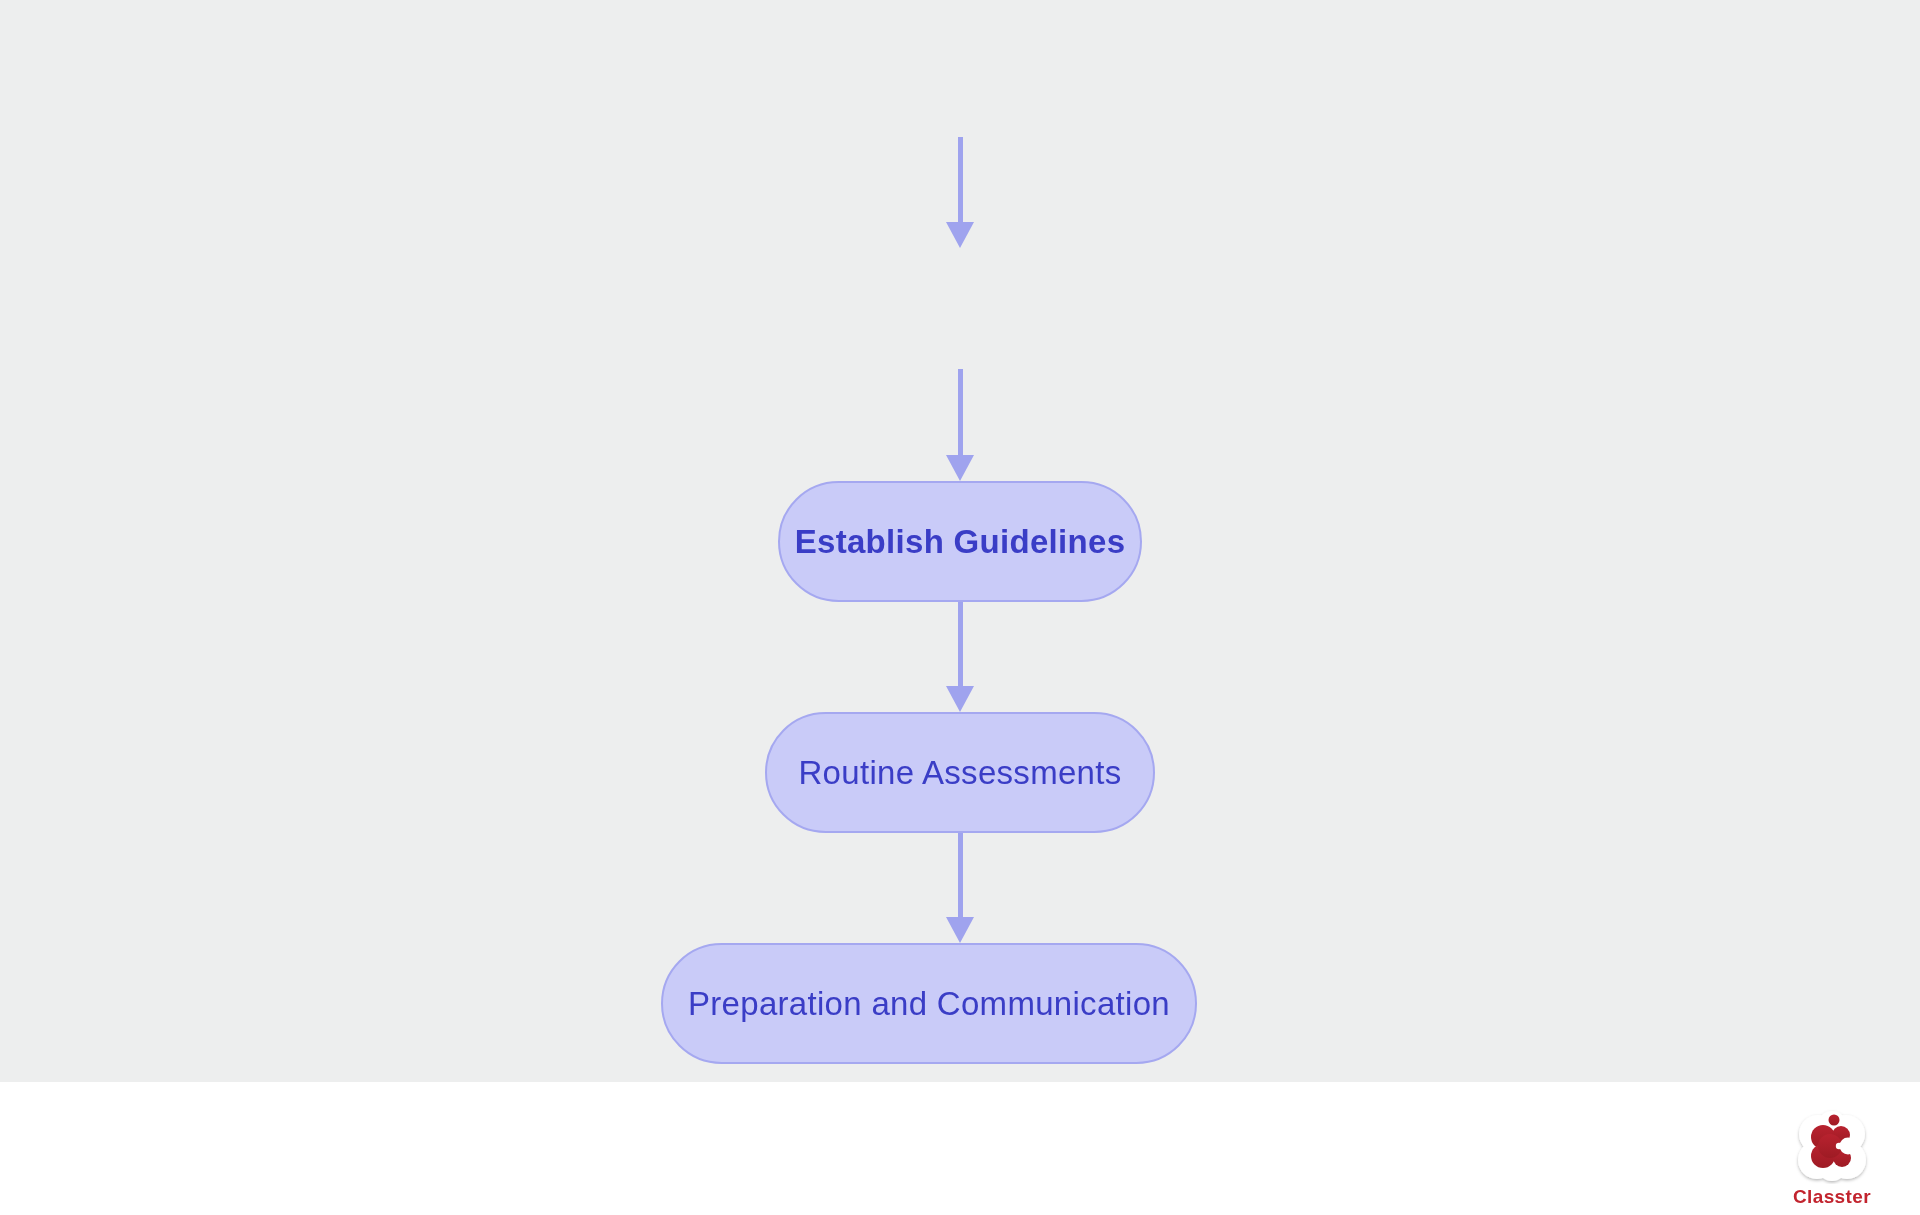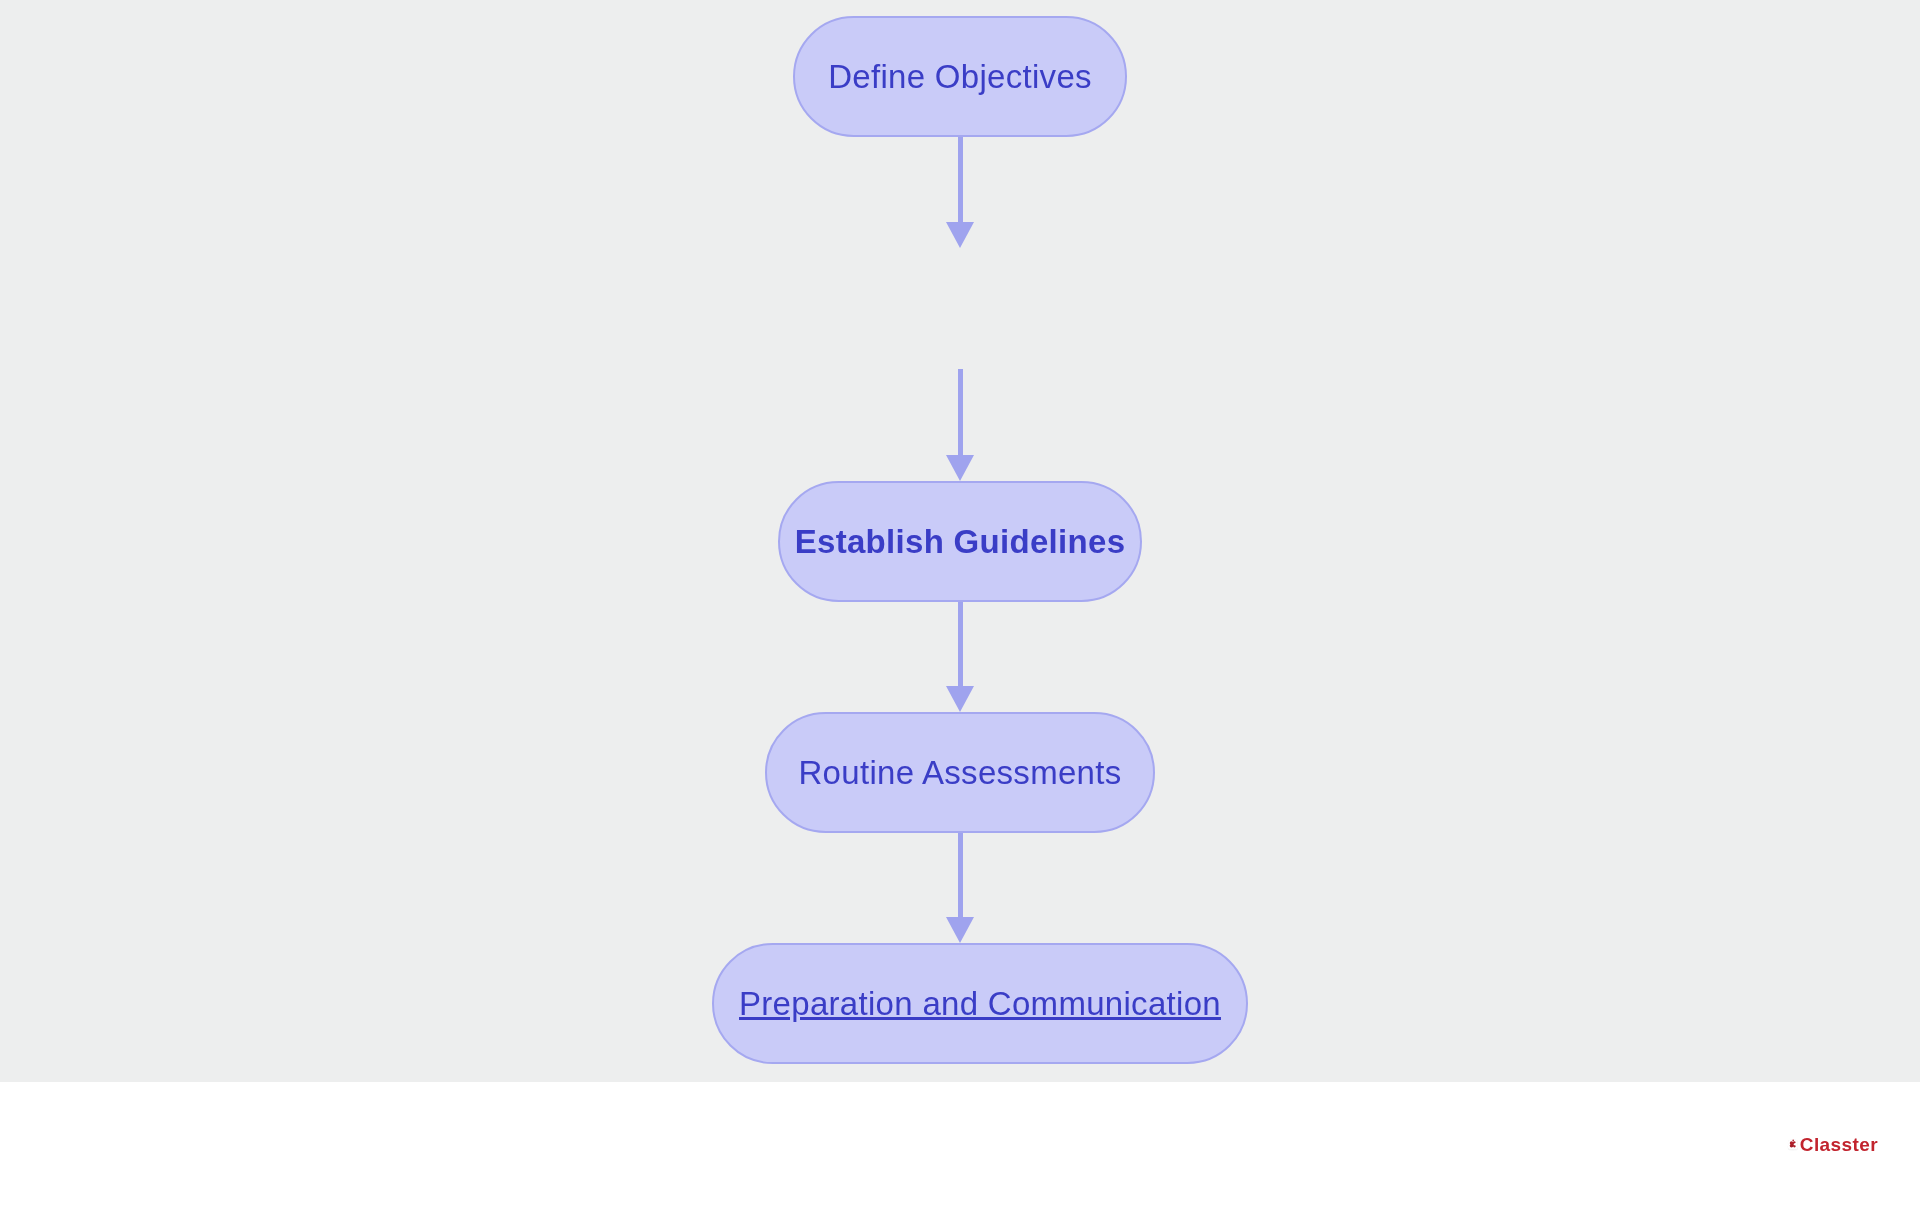--- a/index.html
+++ b/index.html
@@ -43,41 +43,38 @@
     background:var(--arrow);
   }
   .arrow .head{
     width:0;height:0;
     border-left:14px solid transparent;
     border-right:14px solid transparent;
     border-top:26px solid var(--arrow);
   }
   .footer-logo{
     position:absolute;left:1786px;top:1104px;width:92px;
-    display:flex;flex-direction:row;align-items:center;
+    display:flex;flex-direction:column;align-items:center;
   }
   .logo-mark{display:block;}
   .logo-wordmark{
     margin-top:2px;
     color:var(--logo-red);
     font-size:19px;
     font-weight:bold;
     letter-spacing:.4px;
     text-align:center;
   }
 </style>
 </head>
 <body>
 
 <div class="page">
   <div class="canvas">
 
-    <div class="node" style="left:793px;top:16px;width:334px;">
-      <span>Define Objectives</span>
-    </div>
 
     <div class="arrow" style="top:137px;height:111px;">
       <div class="stem"></div>
       <div class="head"></div>
     </div>
 
 
     <div class="arrow" style="top:369px;height:112px;">
       <div class="stem"></div>
       <div class="head"></div>
@@ -94,21 +91,21 @@
 
     <div class="node" style="left:765px;top:712px;width:390px;justify-content:center;">
       <span>Routine Assessments</span>
     </div>
 
     <div class="arrow" style="top:833px;height:110px;">
       <div class="stem"></div>
       <div class="head"></div>
     </div>
 
-    <div class="node" style="left:712px;top:943px;width:536px;text-decoration:underline;">
+    <div class="node" style="left:661px;top:943px;width:536px;">
       <span>Preparation and Communication</span>
     </div>
 
   </div>
 
   <div class="footer-logo">
     <svg class="logo-mark" width="92" height="80" viewBox="-46 -40 92 80">
       <defs>
         <linearGradient id="redGrad" x1="0" y1="-1" x2="0" y2="1" gradientUnits="objectBoundingBox">
           <stop offset="0" stop-color="#d2293a"></stop>

